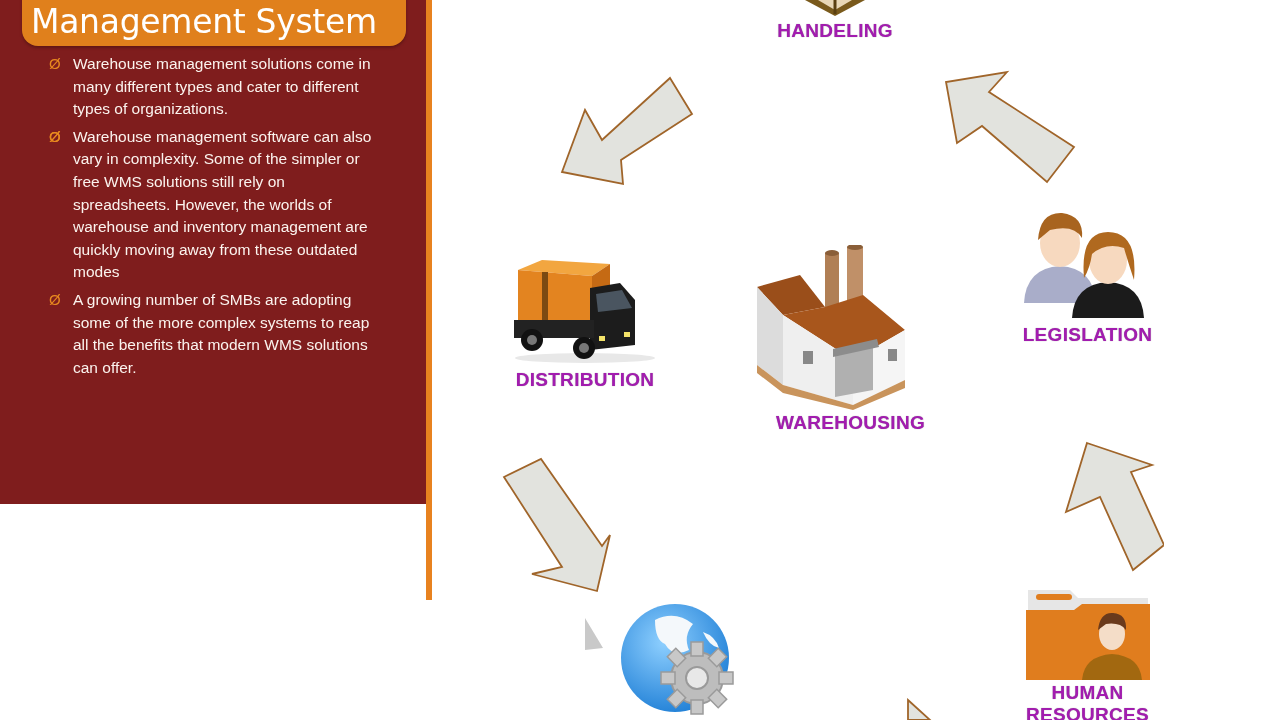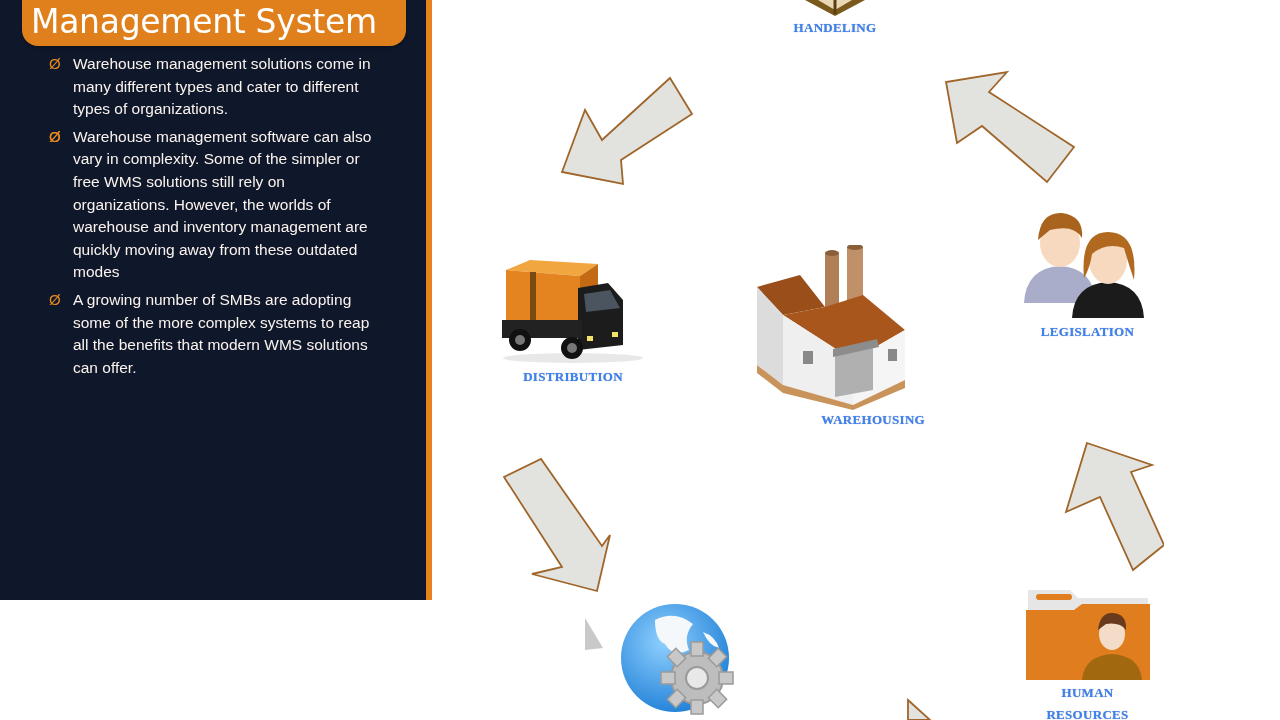--- a/index.html
+++ b/index.html
@@ -1,47 +1,47 @@
 <!DOCTYPE html>
 <html><head>
 <meta charset="utf-8">
 <style>
   html, body { margin:0; padding:0; }
   body { width:1280px; height:720px; position:relative; overflow:hidden; background:#ffffff; font-family:"Liberation Sans", sans-serif; }
-  .panel { position:absolute; left:0; top:0; width:426px; height:600px; background:#0f172a; }
+  .panel { position:absolute; left:0; top:0; width:426px; height:504px; background:#7f1d1d; }
   .panel-edge { position:absolute; left:426px; top:0; width:6px; height:600px; background:#e8821f; }
   .title-box { position:absolute; left:22px; top:-20px; width:384px; height:66px; background:#e0801c; border-radius:0 0 16px 16px; box-shadow:0 2px 3px rgba(0,0,0,0.25); }
   .title-text { position:absolute; left:9px; top:22px; color:#fff; font-size:33px; line-height:40px; white-space:nowrap; font-family:"DejaVu Sans", sans-serif; font-weight:normal; letter-spacing:-0.3px; }
   .bullets { position:absolute; left:48px; top:53px; width:330px; margin:0; padding:0; list-style:none; }
   .bullet { position:relative; padding-left:25px; color:#fbf3ee; font-size:15.5px; line-height:22.6px; margin-bottom:5px; font-family:"Liberation Sans", sans-serif; }
   .bullet .mark { position:absolute; left:1px; top:0; color:#e8891f; font-size:15px; }
   .diagram { position:absolute; left:440px; top:0; width:840px; height:720px; }
   .node { position:absolute; text-align:center; }
-  .node-label { font-family:Liberation Serif, serif; font-weight:bold; color:#3b82f6; font-size:13px; letter-spacing:0.3px; white-space:nowrap; text-shadow:0 0 1px rgba(0,0,0,0.4); }
+  .node-label { font-family:Liberation Sans, sans-serif; font-weight:bold; color:#a21caf; font-size:19px; letter-spacing:0.3px; white-space:nowrap; text-shadow:0 0 1px rgba(0,0,0,0.4); }
   .arrow { position:absolute; }
   svg { display:block; }
 </style>
 </head>
 <body>
 
 <div class="panel">
   <div class="title-box">
     <div class="title-text">Management System</div>
   </div>
   <ul class="bullets">
     <li class="bullet">
       <span class="mark">Ø</span>
       <span>Warehouse management solutions come in many different types and cater to different types of organizations.</span>
     </li>
     <li class="bullet">
       <span class="mark">Ø</span>
     </li>
     <li class="bullet">
       <span class="mark">Ø</span>
-      <span>Warehouse management software can also vary in complexity. Some of the simpler or free WMS solutions still rely on organizations. However, the worlds of warehouse and inventory management are quickly moving away from these outdated modes</span>
+      <span>Warehouse management software can also vary in complexity. Some of the simpler or free WMS solutions still rely on spreadsheets. However, the worlds of warehouse and inventory management are quickly moving away from these outdated modes</span>
     </li>
     <li class="bullet">
       <span class="mark">Ø</span>
       <span> A growing number of SMBs are adopting some of the more complex systems to reap all the benefits that modern WMS solutions can offer.</span>
     </li>
   </ul>
 </div>
 <div class="panel-edge"></div>
 
 <div class="diagram">
@@ -56,21 +56,21 @@
   </div>
 
   <svg class="arrow" style="left:120px; top:75px;" width="135" height="115" viewBox="0 0 135 115">
     <polygon points="110,3 132,39 61,85 63,109 2,97 25,35 42,65" fill="#e2e3de" stroke="#a0652a" stroke-width="1.8" stroke-linejoin="miter"></polygon>
   </svg>
 
   <svg class="arrow" style="left:503px; top:70px;" width="135" height="115" viewBox="0 0 135 115">
     <polygon points="64,2 46,22 131,77 104,112 39,56 14,73 3,12" fill="#e2e3de" stroke="#a0652a" stroke-width="1.8" stroke-linejoin="miter"></polygon>
   </svg>
 
-  <div class="node" style="left:48px; top:250px; width:170px;">
+  <div class="node" style="left:60px; top:250px; width:170px;">
     <svg width="170" height="115" viewBox="0 0 170 115">
       <ellipse cx="85" cy="108" rx="70" ry="5" fill="#e8e8e8"></ellipse>
       <polygon points="18,20 42,10 110,14 92,26" fill="#f2a640"></polygon>
       <polygon points="18,20 92,26 92,80 18,70" fill="#e38420"></polygon>
       <rect x="42" y="22" width="6" height="52" fill="#7b4a12"></rect>
       <polygon points="92,26 110,14 110,40 92,52" fill="#c56a14"></polygon>
       <polygon points="90,38 120,33 135,50 135,95 90,100" fill="#1c1c1c"></polygon>
       <polygon points="96,44 122,40 132,58 98,62" fill="#4a5560"></polygon>
       <rect x="14" y="70" width="80" height="18" fill="#222"></rect>
       <circle cx="32" cy="90" r="11" fill="#111"></circle>

